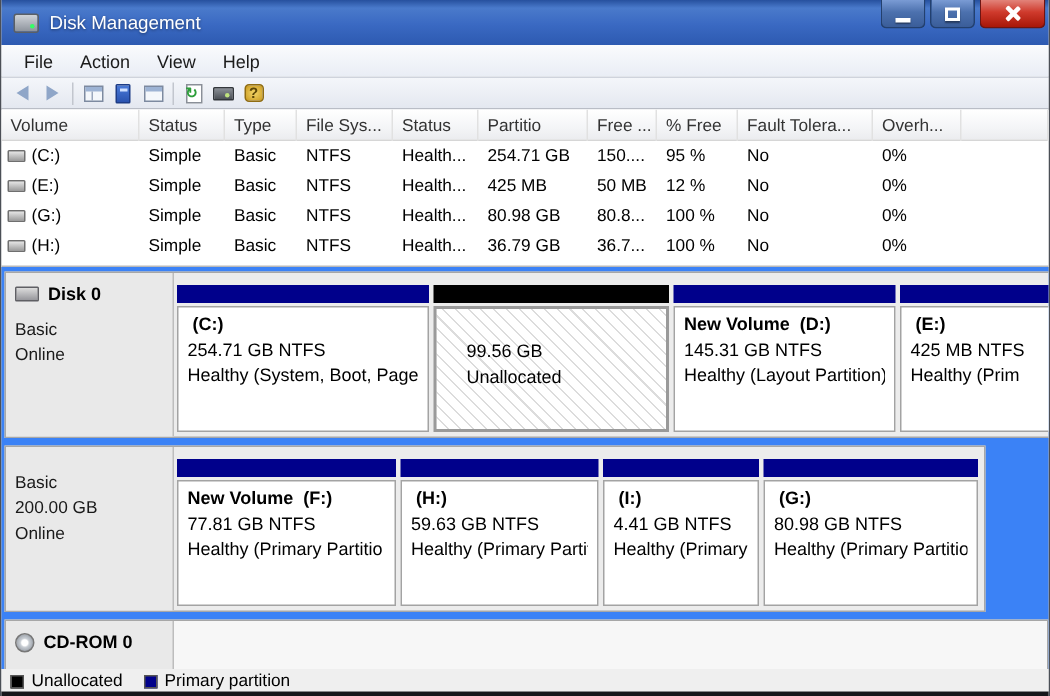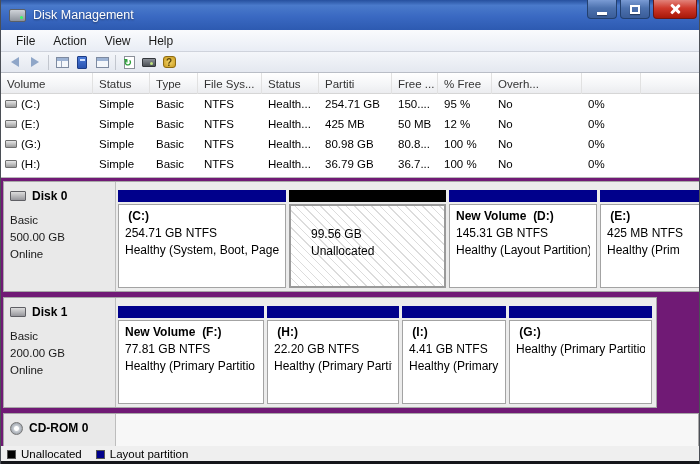--- a/index.html
+++ b/index.html
@@ -64,21 +64,21 @@
   .vt-head { height:21px; background:linear-gradient(#ffffff,#f4f5f7 60%,#ebecef); border-bottom:1px solid #d6d6d6;text-align:center; }
   .vt-head .hcell { height:21px; display:flex; align-items:center; padding-left:6px;
     font-size:11.5px; color:#333; border-right:1px solid #e1e1e1; overflow:hidden; white-space:nowrap; }
   .vt-body .vt-row { height:20px; }
   .cell { font-size:11.5px; color:#000; padding-left:6px; overflow:hidden; white-space:nowrap; }
   .vol-cell { display:flex; align-items:center; padding-left:4px; gap:4px; }
   .drive-glyph { width:12px; height:8px; flex:0 0 12px;
     background:linear-gradient(#e6e6e6,#9d9d9d); border:1px solid #6f6f6f; border-radius:1px; }
 
   
-  .graphical { flex:1 1 auto; background:#701a75; padding:3px 0 0 2px; overflow:hidden; }
+  .graphical { flex:1 1 auto; background:#3b82f6; padding:3px 0 0 2px; overflow:hidden; }
   .band { border:1px solid #a7a7a7; background:#ececec; display:flex; margin-bottom:5px; }
   .band.disk0 { width:720px; height:111px; }
   .band.disk1 { width:654px; height:111px; }
   .band.cdrom { width:696px; height:40px; background:#f7f7f7; }
   .band-label { width:112px; flex:0 0 112px; background:#e9e9e9; border-right:1px solid #bdbdbd; padding:7px 6px 0 6px; }
   .disk-title-row { display:flex; align-items:center; gap:6px; }
   .disk-icon { width:16px; height:10px; background:linear-gradient(#dcdcdc,#97979c); border:1px solid #5f5f64; border-radius:1px; }
   .cd-icon { width:13px; height:13px; border-radius:50%; flex:0 0 13px;
     background:radial-gradient(circle at 50% 50%, #fff 0 2px, #c9ced4 3px, #9aa0a8 6px); border:1px solid #777; }
   .disk-name { font-size:12px; font-weight:bold; color:#000; white-space:nowrap; }
@@ -163,23 +163,24 @@
       </div>
   </div>
 
   <div class="vol-table">
     <div class="vt-row vt-head">
       <div class="hcell">Volume</div>
       <div class="hcell">Status</div>
       <div class="hcell">Type</div>
       <div class="hcell">File Sys...</div>
       <div class="hcell">Status</div>
-      <div class="hcell">Partiti</div>
+      <div class="hcell">Partitio</div>
       <div class="hcell">Free ...</div>
       <div class="hcell">% Free</div>
+      <div class="hcell">Fault Tolera...</div>
       <div class="hcell">Overh...</div>
       <div class="hcell"></div>
     </div>
     <div class="vt-body">
       <div class="vt-row">
         <div class="cell vol-cell">
             <span class="drive-glyph"></span>
             <span>(C:)</span>
           </div>
         <div class="cell">Simple</div>
@@ -246,21 +247,20 @@
 
   <div class="graphical">
 
     <div class="band disk0">
       <div class="band-label">
         <div class="disk-title-row">
           <span class="disk-icon"></span>
           <span class="disk-name">Disk 0</span>
         </div>
         <div class="disk-meta first">Basic</div>
-        <div class="disk-meta">500.00 GB</div>
         <div class="disk-meta">Online</div>
       </div>
       <div class="band-track">
         <div class="part" style="width:168px">
           <div class="part-bar primary"></div>
           <div class="part-body">
             <div class="p-title"> (C:)</div>
             <div class="p-line">254.71 GB NTFS</div>
             <div class="p-line">Healthy (System, Boot, Page</div>
           </div>
@@ -287,57 +287,54 @@
             <div class="p-title"> (E:)</div>
             <div class="p-line">425 MB NTFS</div>
             <div class="p-line">Healthy (Prim</div>
           </div>
         </div>
       </div>
     </div>
 
     <div class="band disk1">
       <div class="band-label">
-        <div class="disk-title-row">
-          <span class="disk-icon"></span>
-          <span class="disk-name">Disk 1</span>
-        </div>
         <div class="disk-meta first">Basic</div>
         <div class="disk-meta">200.00 GB</div>
         <div class="disk-meta">Online</div>
       </div>
       <div class="band-track">
         <div class="part" style="width:146px">
           <div class="part-bar primary"></div>
           <div class="part-body">
             <div class="p-title">New Volume  (F:)</div>
             <div class="p-line">77.81 GB NTFS</div>
             <div class="p-line">Healthy (Primary Partitio</div>
           </div>
         </div>
         <div class="part" style="width:132px">
           <div class="part-bar primary"></div>
           <div class="part-body">
             <div class="p-title"> (H:)</div>
-            <div class="p-line">22.20 GB NTFS</div>
+            <div class="p-line">59.63 GB NTFS</div>
             <div class="p-line">Healthy (Primary Partiti</div>
           </div>
         </div>
         <div class="part" style="width:104px">
           <div class="part-bar primary"></div>
           <div class="part-body">
             <div class="p-title"> (I:)</div>
             <div class="p-line">4.41 GB NTFS</div>
             <div class="p-line">Healthy (Primary P</div>
           </div>
         </div>
         <div class="part" style="width:143px">
           <div class="part-bar primary"></div>
           <div class="part-body">
             <div class="p-title"> (G:)</div>
+            <div class="p-line">80.98 GB NTFS</div>
             <div class="p-line">Healthy (Primary Partitio</div>
           </div>
         </div>
       </div>
     </div>
 
     <div class="band cdrom">
       <div class="band-label">
         <div class="disk-title-row">
           <span class="cd-icon"></span>
@@ -349,18 +346,18 @@
 
   </div>
 
   <div class="legend">
     <div class="legend-item">
       <span class="swatch unalloc"></span>
       <span class="legend-label">Unallocated</span>
     </div>
     <div class="legend-item">
       <span class="swatch primary"></span>
-      <span class="legend-label">Layout partition</span>
+      <span class="legend-label">Primary partition</span>
     </div>
   </div>
 
   <div class="bottom-strip"></div>
 </div>
 
 </body></html>

